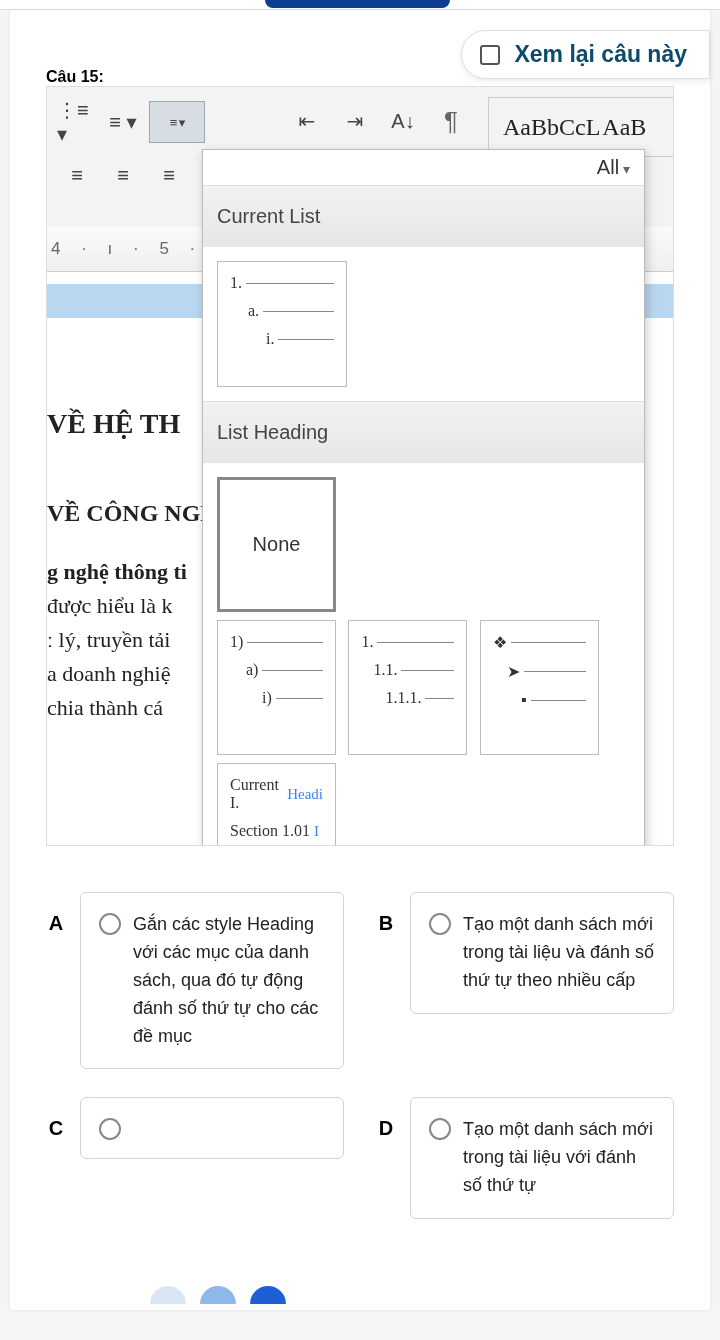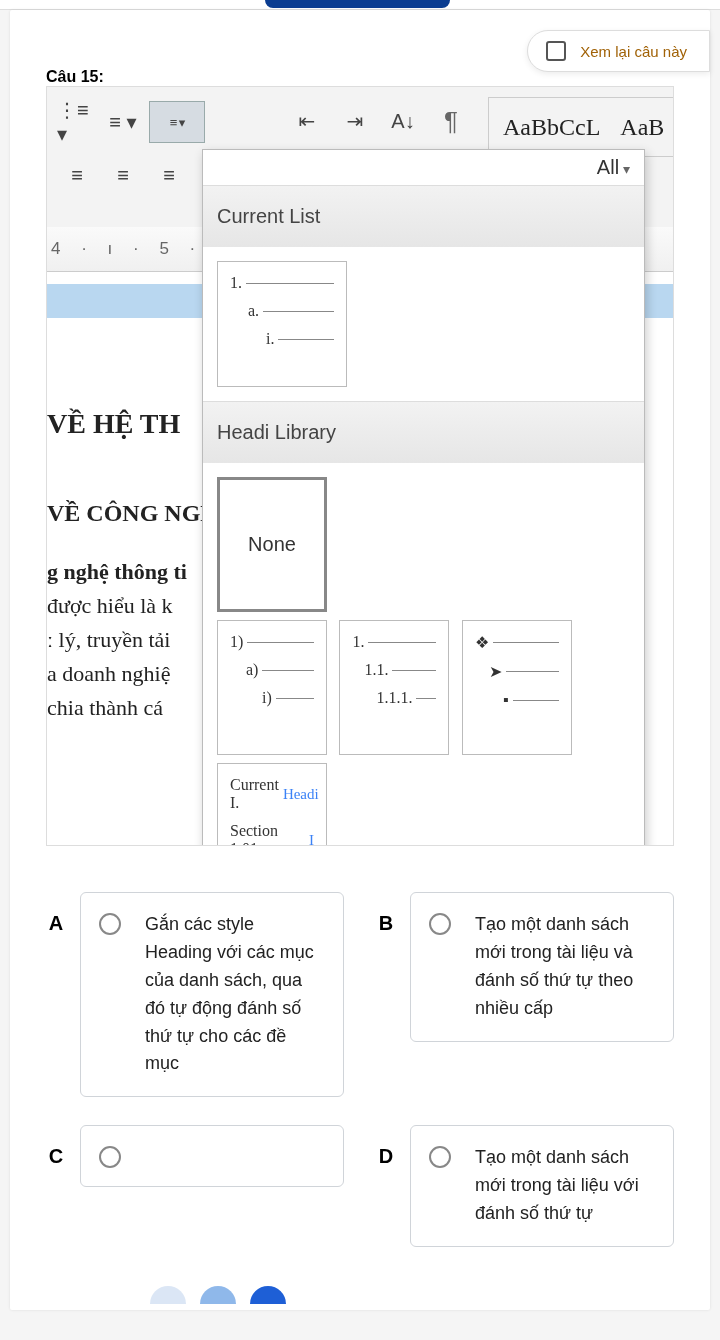--- a/index.html
+++ b/index.html
@@ -23,21 +23,21 @@
   }
   .review-chip {
     position: absolute; top: 20px; right: 0px;
     background: #fff; border: 1px solid #ddd; border-radius: 30px 0 0 30px;
     padding: 10px 22px 10px 18px; display: flex; align-items: center; gap: 14px;
     box-shadow: 0 2px 6px rgba(0,0,0,0.08);
   }
   .review-chip .chk {
     width: 20px; height: 20px; border: 2px solid #555; border-radius: 3px;
   }
-  .review-chip .lbl { font-size: 15px; color: #a16207; }
+  .review-chip .lbl { font-size: 23px; color: #0c4a6e; font-weight: bold; }
   .qnum { font-weight: bold; font-size: 16px; margin-top: 28px; }
   .qtxt { font-size: 19px; margin-top: 8px; margin-bottom: 22px; }
 
   
   .imgwrap {
     width: 628px; height: 760px; background: #fdfdfd;
     border: 1px solid #ddd; position: relative; overflow: hidden;
     font-family: "Segoe UI", Arial, sans-serif;
   }
   
@@ -54,21 +54,21 @@
   }
   .ml-sel {
     width: 56px; height: 42px; background: #d6dce2; border: 1px solid #9aa; display:flex;align-items:center;justify-content:center;
     font-size: 13px; color:#444; letter-spacing:-1px;
   }
   .ribbon-row2 { position: absolute; left: 10px; top: 68px; display:flex; gap:6px; }
   .ribbon-row2 .ribbon-btn { width:40px; height:40px; }
   .styles-pane {
     position: absolute; right: 0; top: 10px; width: 185px; height: 60px;
     border-left: 1px solid #ccc; border-top:1px solid #ccc; border-bottom:1px solid #ccc;
-    display:flex; align-items:center; gap:20px; padding-left:14px;
+    display:flex; align-items:center; gap:2px; padding-left:14px;
     font-family: "Times New Roman", serif; font-size: 24px; color:#222;
   }
   .row-middle {
     position: absolute; left: 240px; top: 14px; display:flex; gap:8px; align-items:center;
   }
   .pilcrow { font-size:26px; color:#666; }
 
   
   .dropdown {
     position: absolute; left: 155px; top: 62px; width: 443px;
@@ -77,21 +77,21 @@
   .dd-top {
     text-align: right; padding: 6px 14px; font-size: 20px; color:#333;
   }
   .dd-top::after { content:" ▾"; font-size:14px; color:#666; }
   .dd-hdr {
     background: linear-gradient(#f2f2f2,#e6e6e6); padding: 19px 14px;
     font-size: 20px; color:#444; border-top:1px solid #ddd;
   }
   .dd-section { padding: 10px 10px; }
   .tile {
-    display:inline-block; vertical-align:top; width: 110px; height: 130px;
+    display:inline-block; vertical-align:top; width: 119px; height: 130px;
     border:1px solid #bbb; margin: 4px 4px; background:#fff; position:relative;
     font-size: 14px; color:#555; padding:12px;
   }
   .tile.small { height: 135px; }
   .tile.none { border:3px solid #888; display:flex;align-items:center;justify-content:center;font-size:20px;color:#333;}
   .tile .ln { display:flex; align-items:center; gap:4px; margin-bottom:10px;}
   .tile .ln .rule { flex:1; height:1px; background:#888;}
   .tile .ln .lbl2 { font-size:16px; color:#333; font-family:"Times New Roman",serif;}
   .tile .ln .g { color:#3b82f6; font-family:"Times New Roman",serif; font-size:15px;}
   .tile.curr { width:130px; height:126px; border:1px solid #bbb;}
@@ -110,21 +110,21 @@
 
   
   .answers {
     display: grid; grid-template-columns: 1fr 1fr; column-gap: 32px; row-gap: 28px;
     margin-top: 46px;
   }
   .ans { display:flex; align-items:flex-start; gap:14px; }
   .ans .letter { font-weight:bold; font-size:20px; width:20px; text-align:center; padding-top:20px;}
   .ans .card {
     flex:1; border:1px solid #d0d4d9; border-radius:6px; padding:18px 18px;
-    display:flex; gap:24px; align-items:flex-start;
+    display:flex; gap:12px; align-items:flex-start;
   }
   .ans .radio {
     width:22px; height:22px; border:2px solid #888; border-radius:50%; flex-shrink:0; margin-top:2px;
   }
   .ans .txt { font-size:18px; line-height:1.55; color:#222;}
 
   
   .pager {
     position:absolute; bottom:6px; left:140px; display:flex; gap:14px;
   }
@@ -200,21 +200,21 @@
           <div class="ln" style="padding-left:18px">
               <span class="lbl2">a.</span>
               <span class="rule"></span>
             </div>
           <div class="ln" style="padding-left:36px">
               <span class="lbl2">i.</span>
               <span class="rule"></span>
             </div>
         </div>
       </div>
-      <div class="dd-hdr">Headi Library</div>
+      <div class="dd-hdr">List Heading</div>
       <div class="dd-section">
         <div class="tile none small">
             <span>None</span>
           </div>
         <div class="tile small">
           <div class="ln">
               <span class="lbl2">1)</span>
               <span class="rule"></span>
             </div>
           <div class="ln" style="padding-left:16px">

